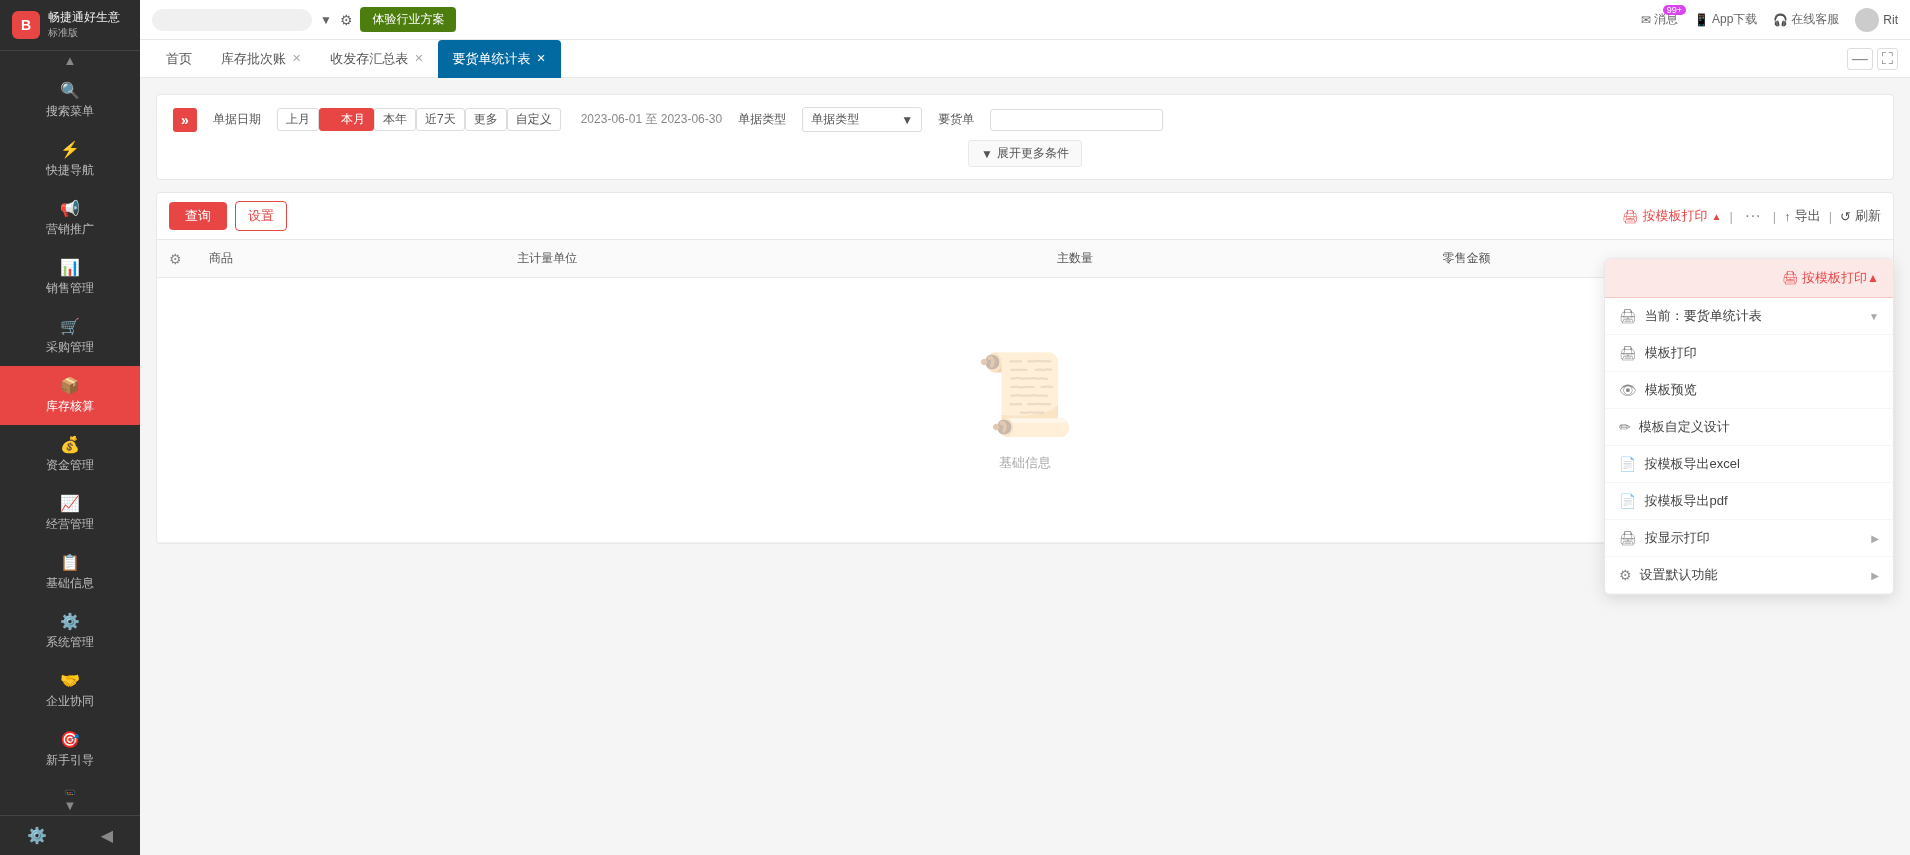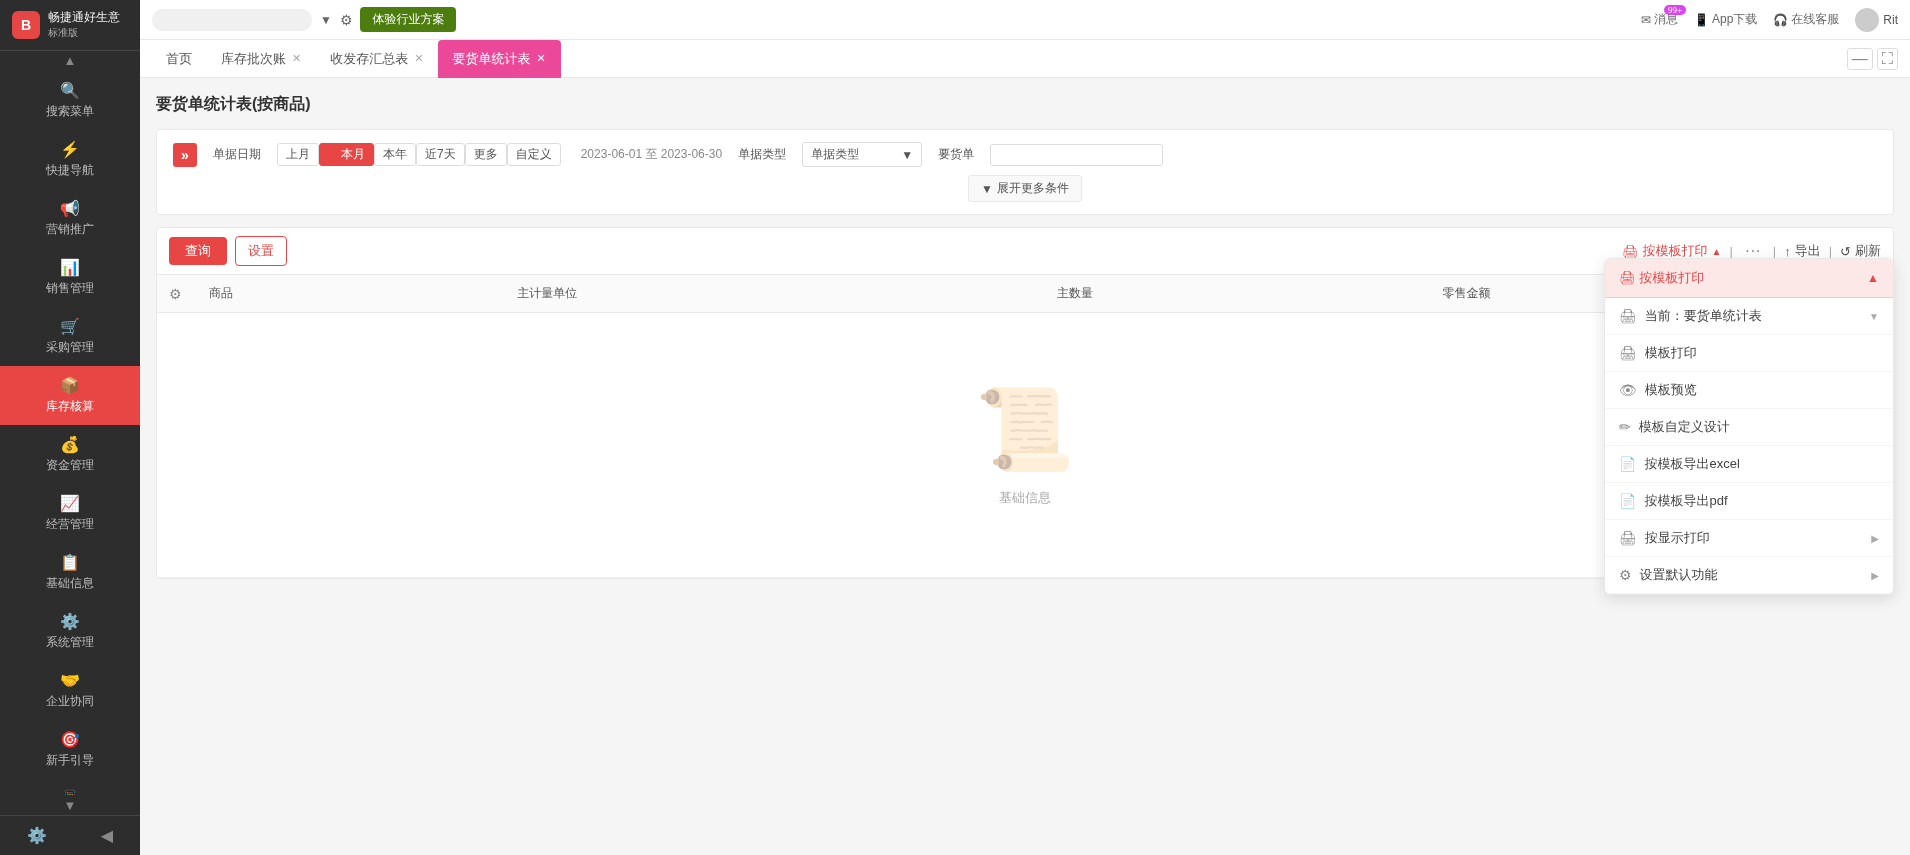--- a/index.html
+++ b/index.html
@@ -76,21 +76,21 @@
     .topbar-gear { font-size: 14px; color: #666; cursor: pointer; }
     .topbar-trial {
       background: #4d7c0f; color: white; border: none;
       padding: 4px 12px; border-radius: 4px; font-size: 12px; cursor: pointer;
     }
     .topbar-right { display: flex; align-items: center; gap: 16px; font-size: 12px; color: #666; }
     .topbar-right .notif { position: relative; cursor: pointer; }
     .badge {
       position: absolute; top: -6px; right: -8px;
       background: #d946ef; color: white; font-size: 9px;
-      border-radius: 8px; padding: 0 4px; min-width: 16px; text-align: center; font-family: Liberation Serif, serif;
+      border-radius: 8px; padding: 0 4px; min-width: 16px; text-align: center;
     }
     .topbar-right .item { display: flex; align-items: center; gap: 3px; cursor: pointer; }
     .avatar { width: 24px; height: 24px; border-radius: 50%; background: #ccc; display: inline-block; }
 
     
     .tabs-bar {
       background: #fff;
       border-bottom: 1px solid #e8e8e8;
       display: flex; align-items: center;
       padding: 0 12px;
@@ -104,21 +104,21 @@
       display: flex; align-items: center; gap: 6px;
       cursor: pointer;
       font-size: 13px;
       color: #555;
       border-right: 1px solid transparent;
       white-space: nowrap;
     }
     .tab.home { font-weight: 500; }
     .tab .close-icon { color: #aaa; font-size: 11px; }
     .tab.active-tab {
-      background: #ec4899; color: white; border-radius: 4px 4px 0 0;
+      background: #0369a1; color: white; border-radius: 4px 4px 0 0;
     }
     .tab.active-tab .close-icon { color: white; }
     .tabs-bar-right {
       margin-left: auto;
       display: flex; align-items: center; gap: 4px;
     }
     .tabs-bar-right button {
       background: none; border: 1px solid #ddd; border-radius: 3px;
       font-size: 16px; cursor: pointer; color: #888; padding: 0 4px; height: 22px;
     }
@@ -207,21 +207,21 @@
       background: white;
       border: 1px solid #e8e8e8;
       border-radius: 6px;
       box-shadow: 0 4px 16px rgba(0,0,0,0.12);
       z-index: 100;
       overflow: hidden;
     }
     .print-dropdown-header {
       background: #fde8e8;
       padding: 10px 14px;
-      display: flex; align-items: center; justify-content: space-between;
+      display: flex; align-items: center; justify-content: flex-end;
       font-size: 13px; font-weight: 500; color: #e84545;
       border-bottom: 1px solid #f5c6c6;
     }
     .print-dropdown-header .collapse-icon { cursor: pointer; color: #e84545; font-size: 12px; }
     .print-menu-item {
       display: flex; align-items: center; justify-content: space-between;
       padding: 9px 14px;
       font-size: 13px; color: #444;
       cursor: pointer;
       border-bottom: 1px solid #f5f5f5;
@@ -368,21 +368,20 @@
       <span class="close-icon">✕</span>
     </div>
     <div class="tabs-bar-right">
       <button>—</button>
       <button>⛶</button>
     </div>
   </div>
 
   <div class="content">
     <div class="page">
-      <div class="page-title">要货单统计表(按商品)</div>
 
       <div class="filter-card">
         <div class="filter-row">
           <div class="filter-toggle">»</div>
           <span class="filter-label">单据日期</span>
           <div class="date-btns">
             <button class="date-btn">上月</button>
             <button class="date-btn active">本月</button>
             <button class="date-btn">本年</button>
             <button class="date-btn">近7天</button>

